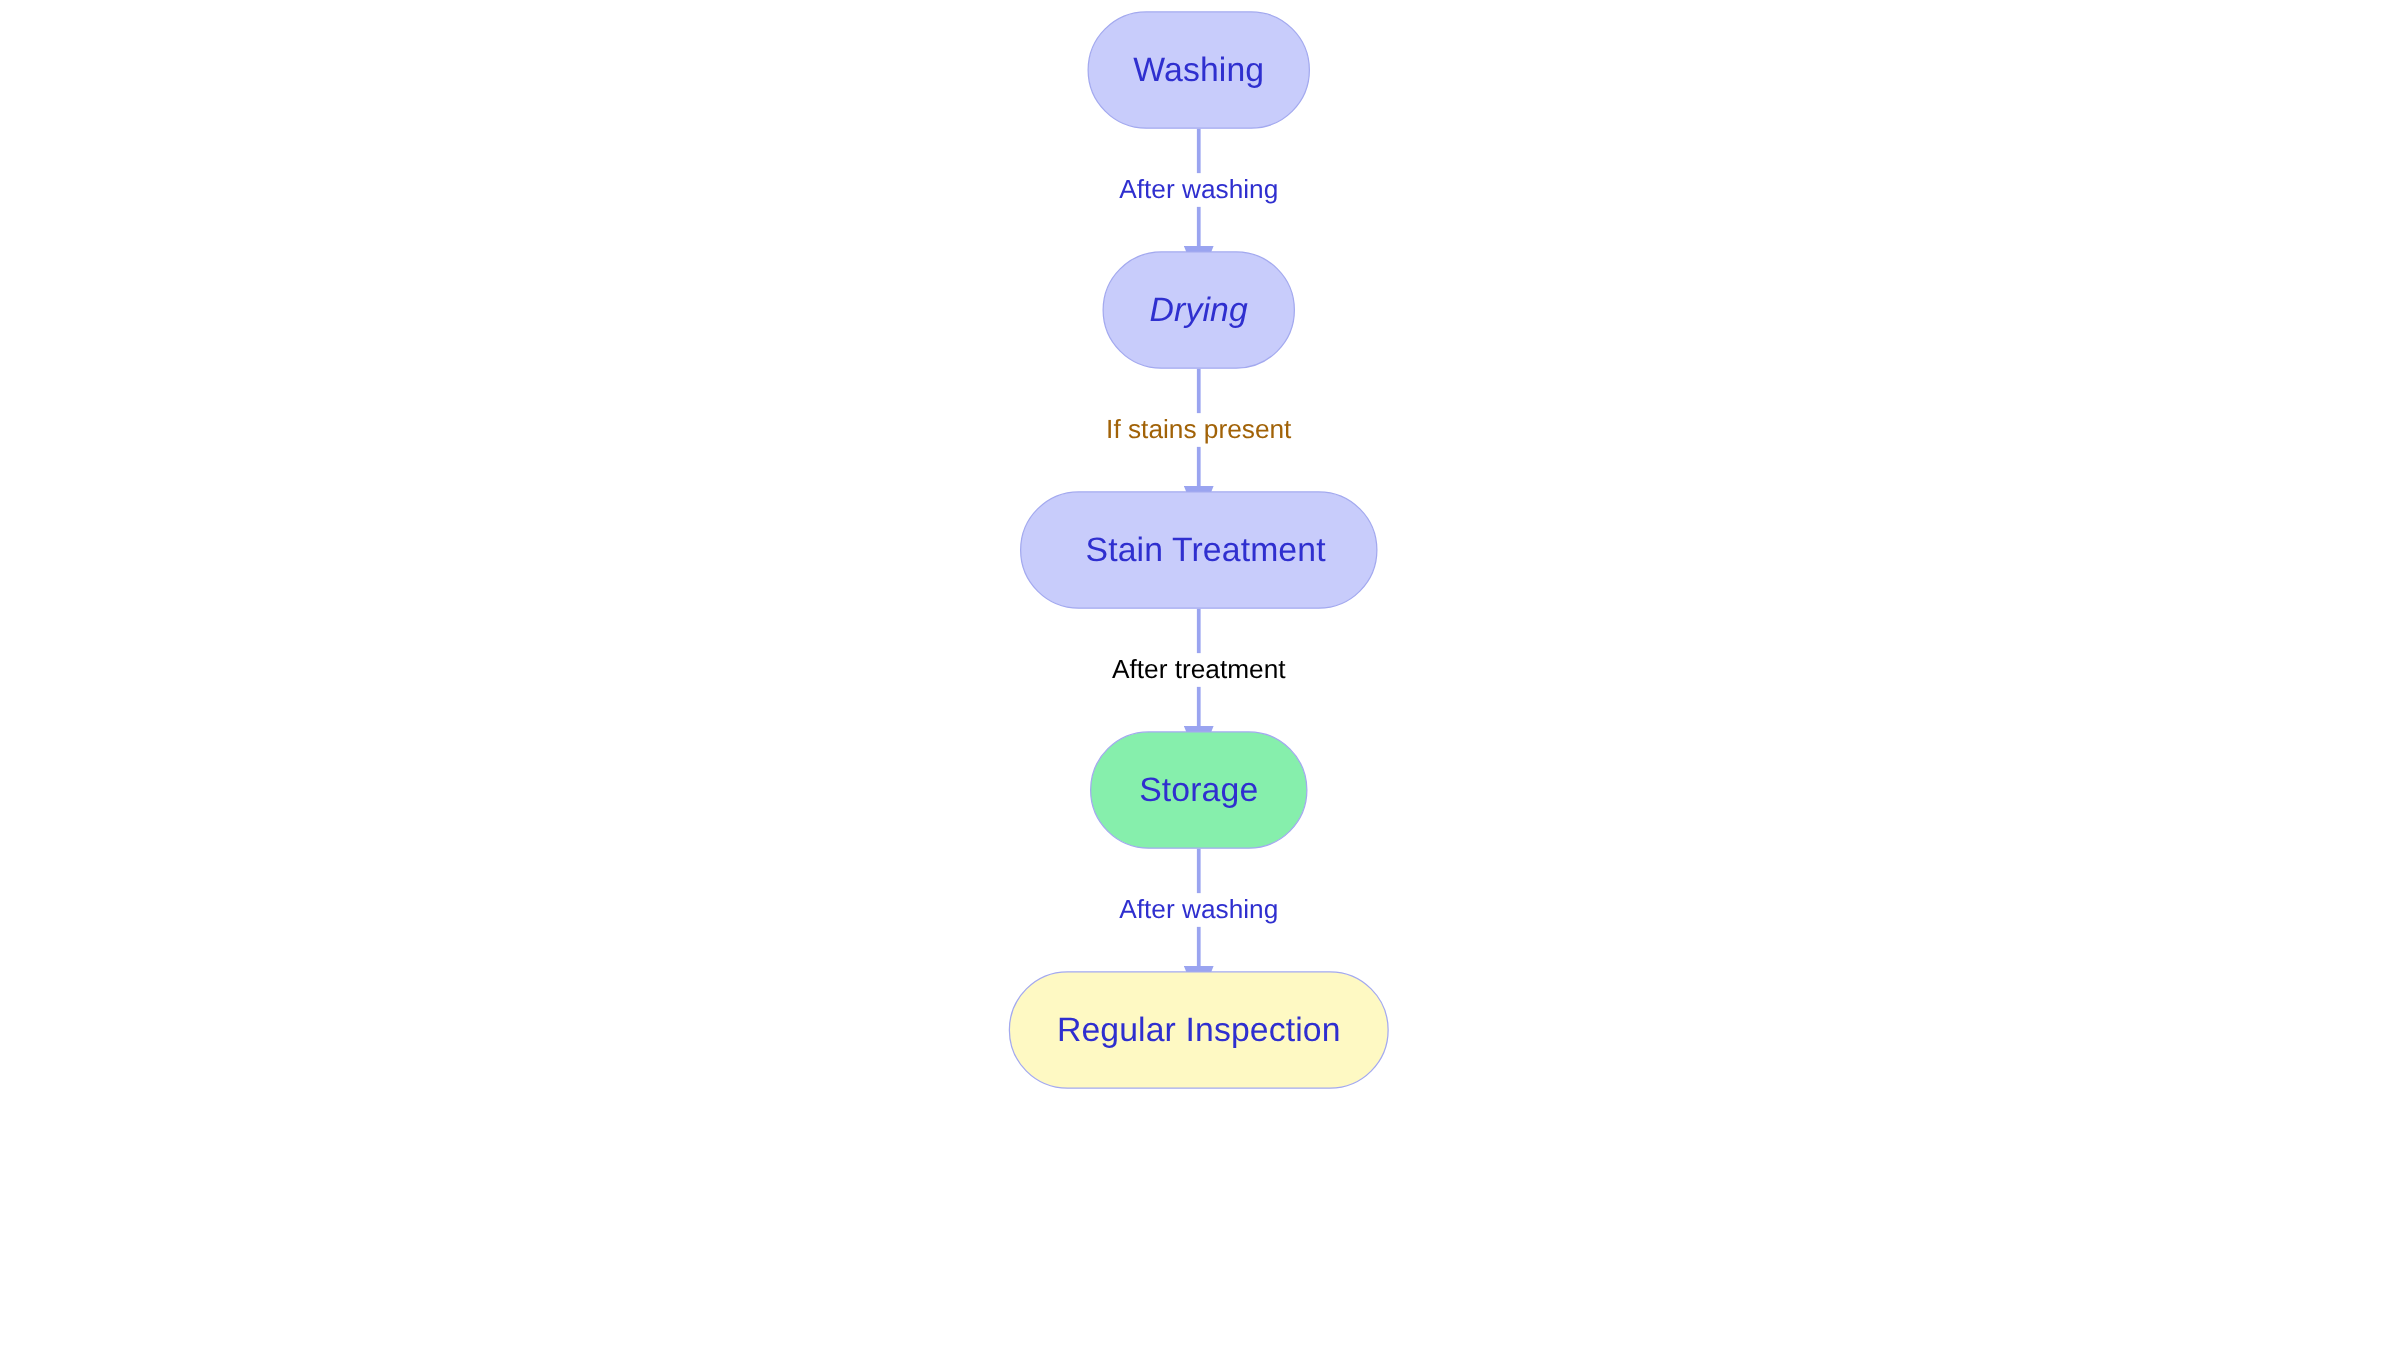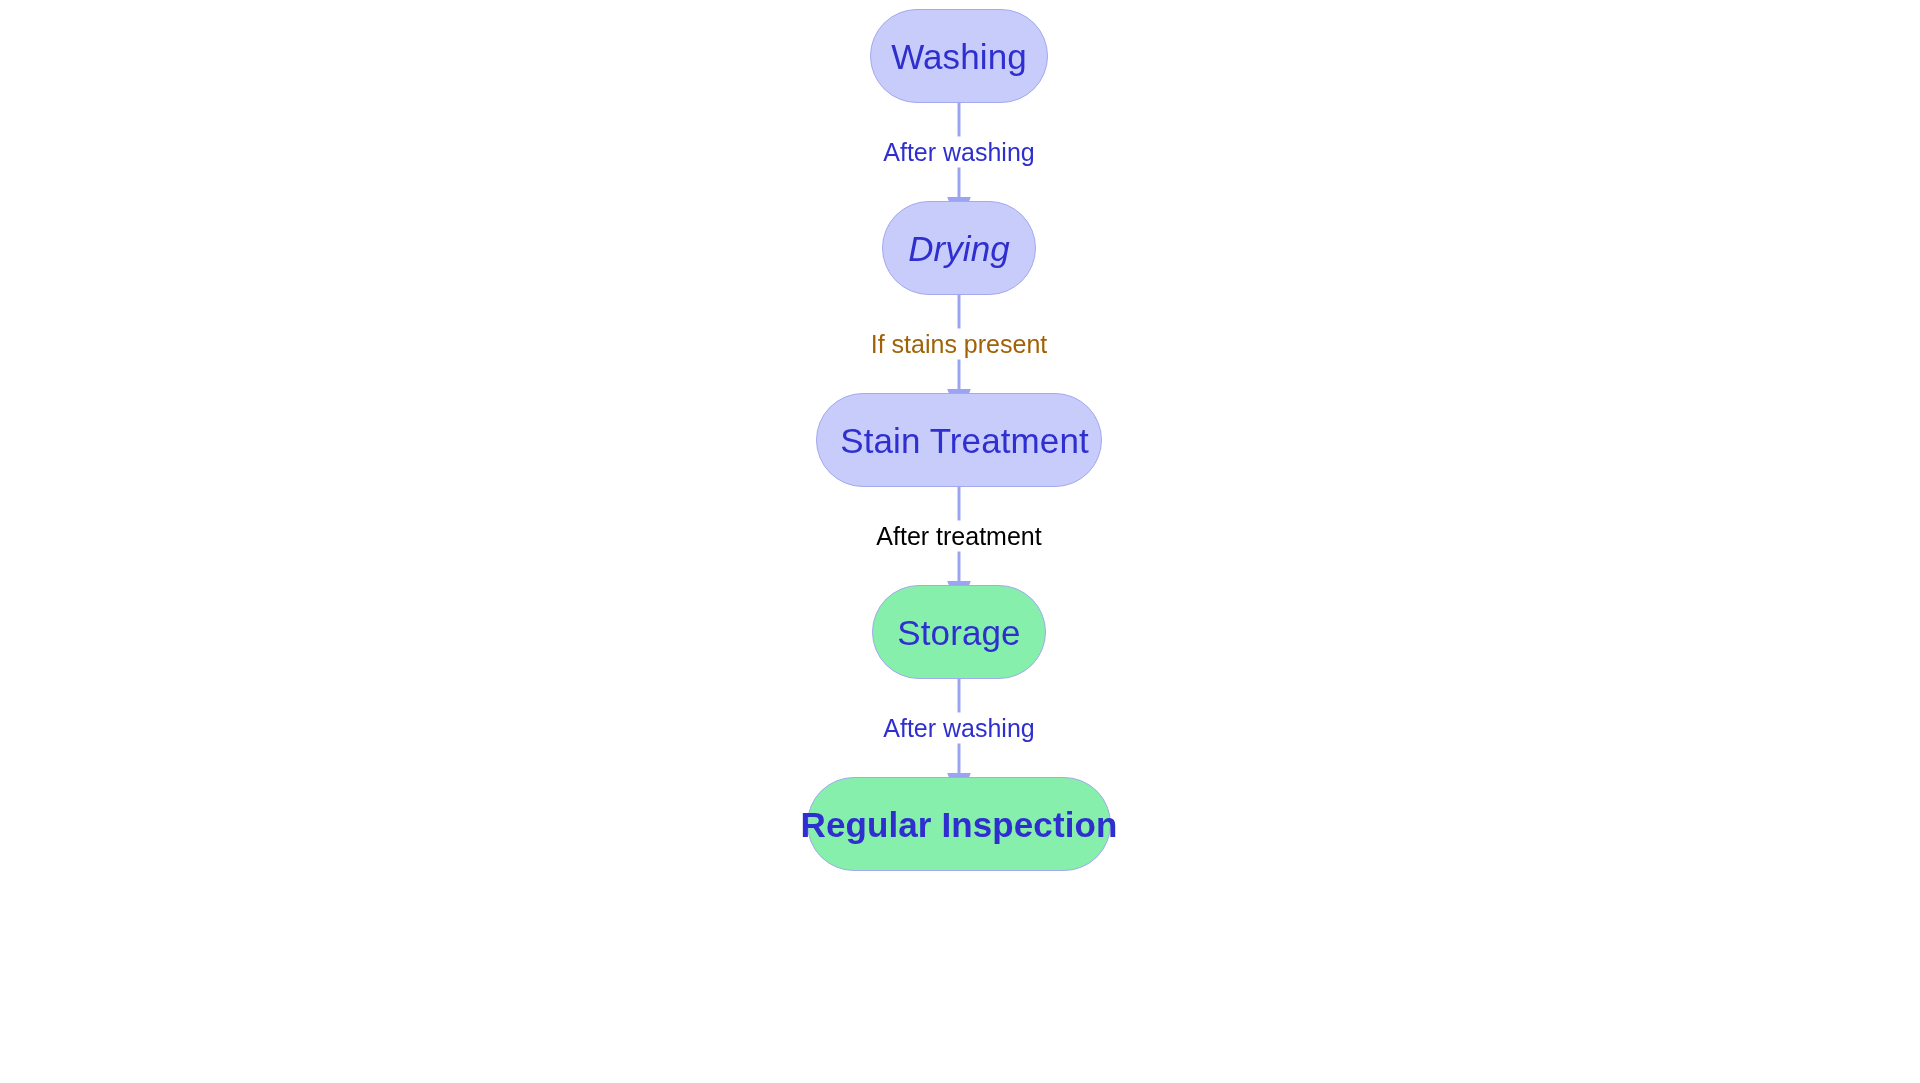--- a/index.html
+++ b/index.html
@@ -46,32 +46,32 @@
     font-weight: 400;
     letter-spacing: 0.1px;
     line-height: 1;
     white-space: nowrap;
     user-select: none;
   }
 
   .node-label {
     display: block;
     color: #2f2fcf;
-    font-size: 35px;
+    font-size: 27px;
     line-height: 1;
     text-align: right;
   }
 
   
   .edge-label {
     position: absolute;
     transform: translate(-50%, -50%);
     background: #ffffff;
     color: #2f2fcf;
-    font-size: 25px;
+    font-size: 21px;
     line-height: 1;
     white-space: nowrap;
     padding: 3px 7px;
     user-select: none;
   }
 </style>
 </head>
 <body>
 
 <div id="flow-canvas" style="background: rgb(255, 255, 255);">
@@ -96,21 +96,21 @@
       </div>
       <div class="node" style="width: 154px; height: 94px; left: 882px; top: 201px; background: rgb(200, 204, 251); border-color: rgb(163, 169, 239); font-style: italic;">
         <span class="node-label" style="color: rgb(47, 47, 207);">Drying</span>
       </div>
       <div class="node" style="width: 286px; height: 94px; left: 816px; top: 393px; background: rgb(200, 204, 251); border-color: rgb(163, 169, 239);">
         <span class="node-label" style="color: rgb(47, 47, 207); margin-left: 11px;">Stain Treatment</span>
       </div>
       <div class="node" style="width: 174px; height: 94px; left: 872px; top: 585px; background: #86efac; border-color: rgb(163, 169, 239);">
         <span class="node-label" style="color: rgb(47, 47, 207);">Storage</span>
       </div>
-      <div class="node" style="width: 304px; height: 94px; left: 807px; top: 777px; background: #86efac; border-color: rgb(163, 169, 239); font-weight: bold;">
+      <div class="node" style="width: 304px; height: 94px; left: 807px; top: 777px; background: #fef9c3; border-color: rgb(163, 169, 239);">
         <span class="node-label" style="color: rgb(47, 47, 207);">Regular Inspection</span>
       </div>
     </div>
   <div id="edge-labels-layer">
       <div class="edge-label" style="left: 959px; top: 152px; color: rgb(47, 47, 207); background: rgb(255, 255, 255);">After washing</div>
       <div class="edge-label" style="left: 959px; top: 344px; color: #a16207; background: rgb(255, 255, 255);">If stains present</div>
       <div class="edge-label" style="left: 959px; top: 536px; color: #000000; background: rgb(255, 255, 255);">After treatment</div>
       <div class="edge-label" style="left: 959px; top: 728px; color: rgb(47, 47, 207); background: rgb(255, 255, 255);">After washing</div>
     </div>
 

